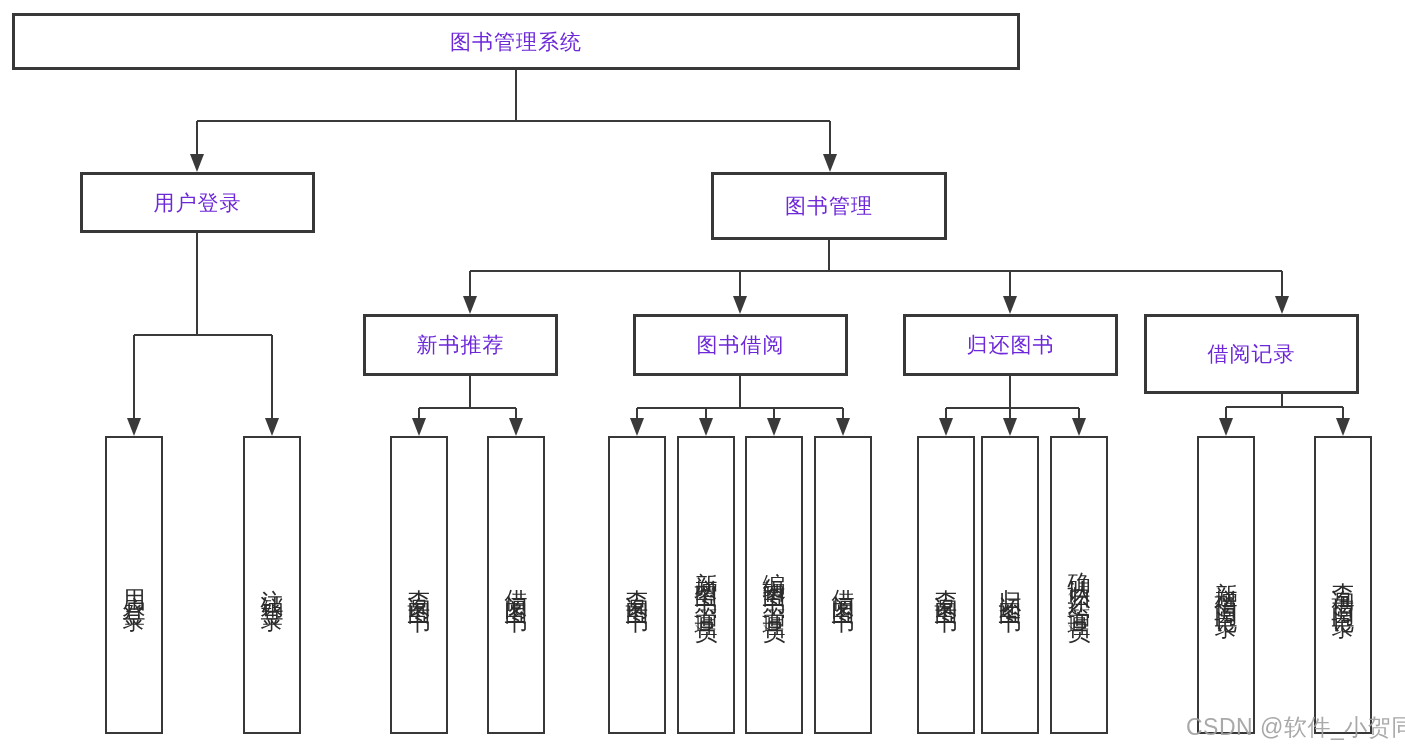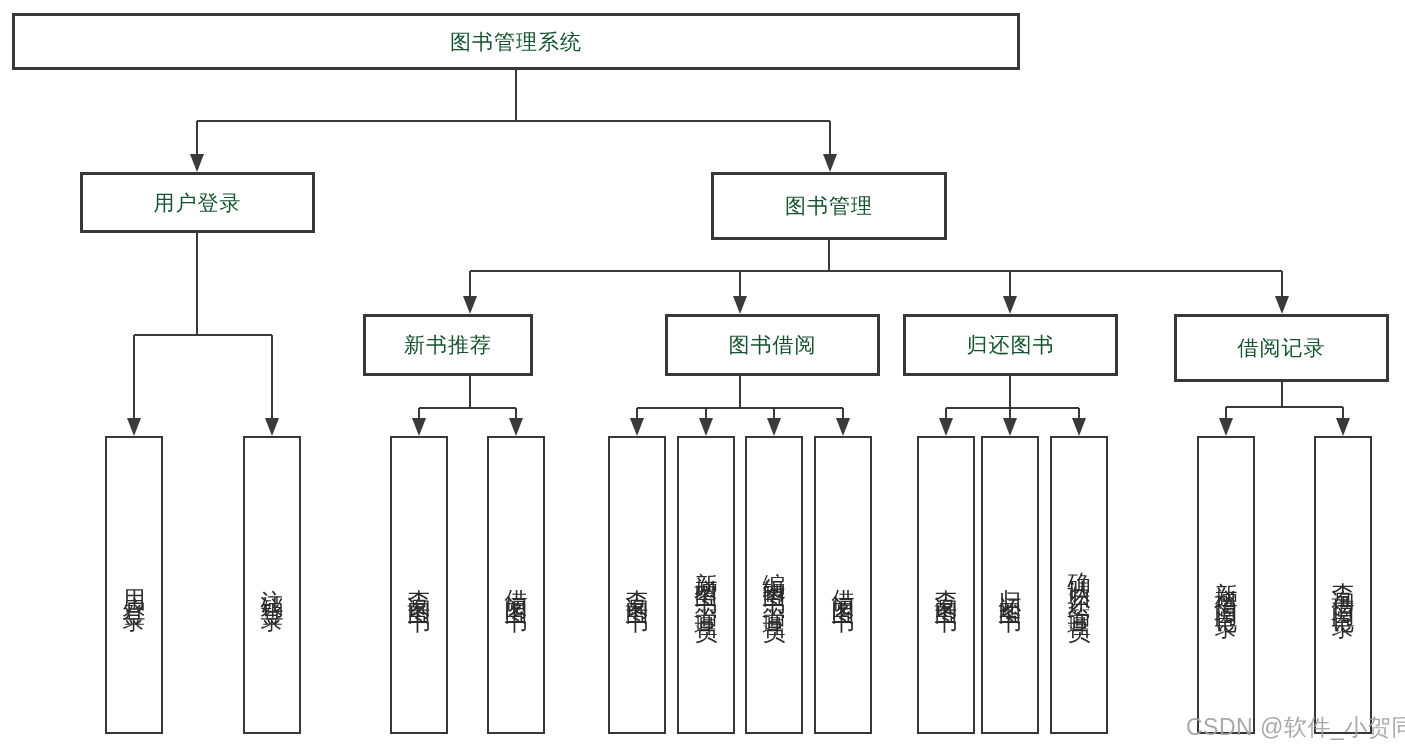--- a/index.html
+++ b/index.html
@@ -5,21 +5,21 @@
   html,body{margin:0;padding:0;background:#ffffff;}
   body{font-family:"Liberation Sans","DejaVu Sans",sans-serif;}
   #canvas{
     position:relative;width:1405px;height:747px;background:#ffffff;
     overflow:hidden;color:#2b2b2b;
   }
   #connectors{position:absolute;left:0;top:0;z-index:0;}
   .hbox{
     position:absolute;box-sizing:border-box;border:3px solid #383838;
     background:#ffffff;display:flex;align-items:center;justify-content:center;
-    font-size:21px;color:#14532d;z-index:1;letter-spacing:1px;
+    font-size:21px;color:#6d28d9;z-index:1;letter-spacing:1px;
   }
   .vbox{
     position:absolute;box-sizing:border-box;border:2px solid #383838;
     background:#ffffff;display:flex;align-items:center;justify-content:center;
     z-index:1;top:436px;width:58px;height:298px;
   }
   .vbox .vlabel{
     writing-mode:vertical-rl;text-orientation:mixed;
     font-size:23px;letter-spacing:7px;color:#2b2b2b;line-height:1;
     white-space:nowrap;
@@ -108,30 +108,30 @@
     <span>图书管理系统</span>
   </div>
 
   <div class="hbox" style="left:80px;top:172px;width:235px;height:61px;">
     <span>用户登录</span>
   </div>
   <div class="hbox" style="left:711px;top:172px;width:236px;height:68px;">
     <span>图书管理</span>
   </div>
 
-  <div class="hbox" style="left:363px;top:314px;width:170px;height:62px;">
+  <div class="hbox" style="left:363px;top:314px;width:195px;height:62px;">
     <span>新书推荐</span>
   </div>
-  <div class="hbox" style="left:633px;top:314px;width:215px;height:62px;margin-left:32px;">
+  <div class="hbox" style="left:633px;top:314px;width:215px;height:62px;">
     <span>图书借阅</span>
   </div>
   <div class="hbox" style="left:903px;top:314px;width:215px;height:62px;">
     <span>归还图书</span>
   </div>
-  <div class="hbox" style="left:1174px;top:314px;width:215px;height:68px;">
+  <div class="hbox" style="left:1144px;top:314px;width:215px;height:80px;">
     <span>借阅记录</span>
   </div>
 
   <div class="vbox" style="left:105px;">
     <span class="vlabel">用户登录</span>
   </div>
   <div class="vbox" style="left:243px;">
     <span class="vlabel">注销登录</span>
   </div>
 

